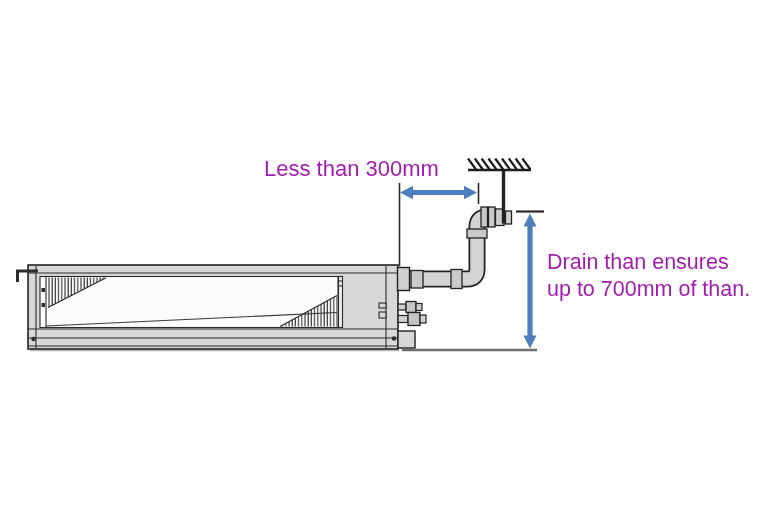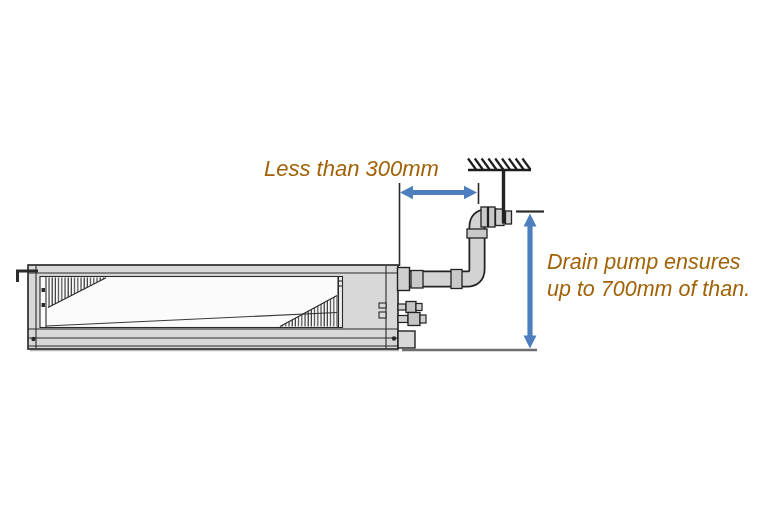--- a/index.html
+++ b/index.html
@@ -1,19 +1,19 @@
 <!DOCTYPE html>
 <html><head>
 <meta charset="utf-8">
 <style>
   html,body{margin:0;padding:0;background:#fff;}
   body{font-family:"Liberation Sans", sans-serif;}
   .stage{position:relative;width:768px;height:513px;background:#fff;overflow:hidden;}
   .stage svg{position:absolute;left:0;top:0;}
-  .lbl{position:absolute;color:#a16207;white-space:nowrap;font-style:italic;}
+  .lbl{position:absolute;color:#a21caf;white-space:nowrap;}
   .lbl-clearance{left:264px;top:156px;font-size:22px;}
   .lbl-lift{left:547px;top:249px;font-size:21.5px;line-height:26.5px;}
   .lbl-lift span{display:block;}
 </style>
 </head>
 <body>
 
 <div class="stage">
 
   <svg width="768" height="513" viewBox="0 0 768 513">
@@ -124,17 +124,17 @@
       <g>
         <line x1="530" y1="225" x2="530" y2="337" stroke="#4d7fbe" stroke-width="5.2"></line>
         <polygon points="530,213.5 523.5,226.5 536.5,226.5" fill="#4d7fbe"></polygon>
         <polygon points="530,348.5 523.5,335.5 536.5,335.5" fill="#4d7fbe"></polygon>
       </g>
     </g>
   </svg>
 
   <div class="lbl lbl-clearance">Less than 300mm</div>
   <div class="lbl lbl-lift">
-    <span>Drain pump ensures</span>
+    <span>Drain than ensures</span>
     <span>up to 700mm of than.</span>
   </div>
 
 </div>
 
 </body></html>

